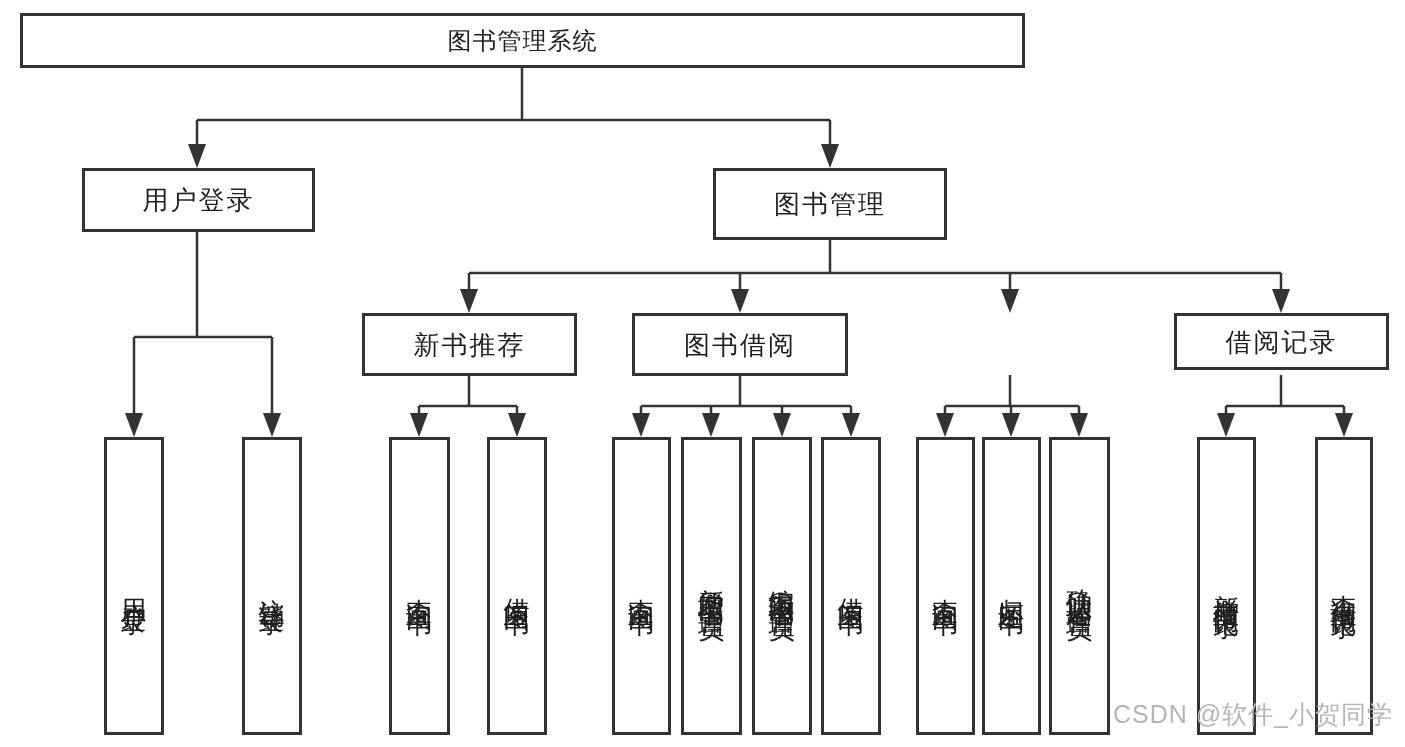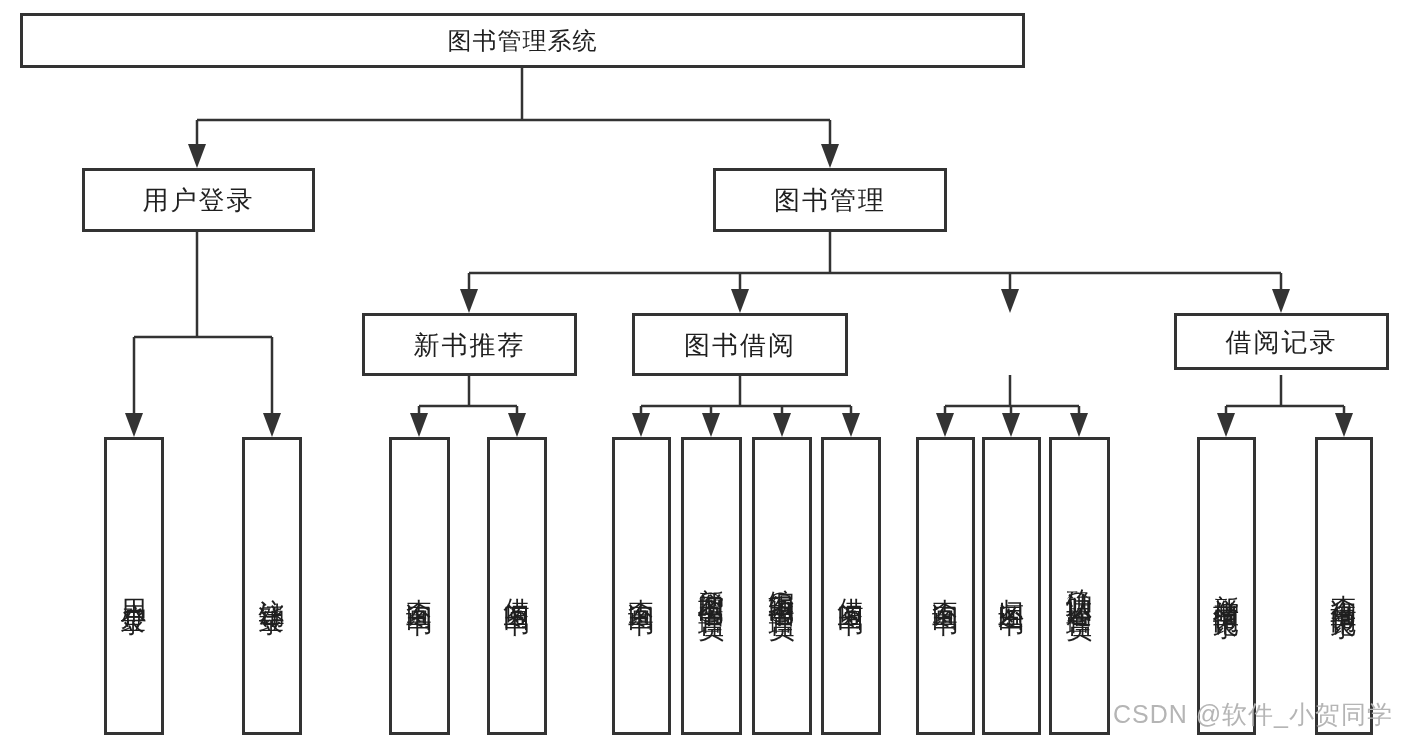--- a/index.html
+++ b/index.html
@@ -124,21 +124,21 @@
       <line x1="1226" y1="406" x2="1226" y2="419"></line>
       <polygon points="1217,413 1235,413 1226,437"></polygon>
       <line x1="1344" y1="406" x2="1344" y2="419"></line>
       <polygon points="1335,413 1353,413 1344,437"></polygon>
     </g>
   </svg>
 
   <div class="box root-label" style="left:20px; top:13px; width:1005px; height:55px;">图书管理系统</div>
 
   <div class="box h-label" style="left:82px; top:168px; width:233px; height:64px;">用户登录</div>
-  <div class="box h-label" style="left:713px; top:168px; width:234px; height:64px;">图书管理</div>
+  <div class="box h-label" style="left:713px; top:168px; width:234px; height:72px;">图书管理</div>
 
   <div class="box h-label" style="left:632px; top:313px; width:216px; height:63px;">图书借阅</div>
   <div class="box h-label" style="left:362px; top:313px; width:215px; height:63px;">新书推荐</div>
   <div class="box h-label" style="left:1174px; top:313px; width:215px; height:57px;">借阅记录</div>
 
   <div class="box leaf" style="left:104px; top:437px; width:60px; height:298px;">用户登录</div>
   <div class="box leaf" style="left:242px; top:437px; width:60px; height:298px;">注销登录</div>
 
   <div class="box leaf" style="left:389px; top:437px; width:61px; height:298px;">查询图书</div>
   <div class="box leaf" style="left:487px; top:437px; width:60px; height:298px;">借阅图书</div>

